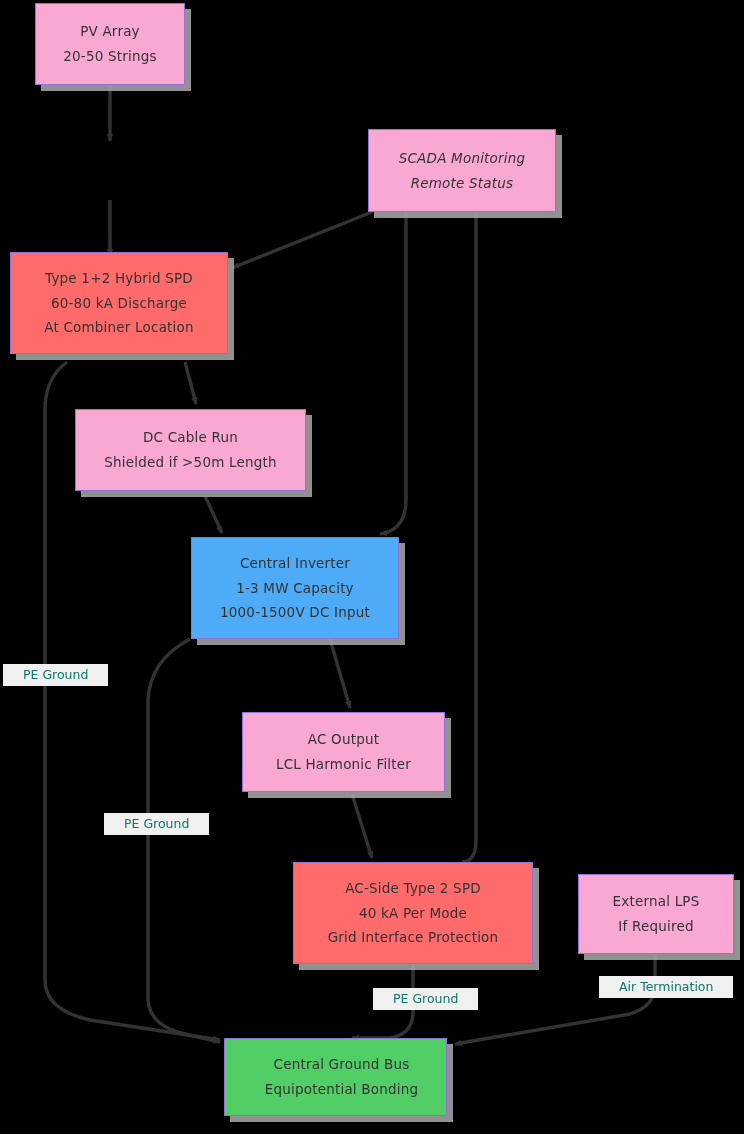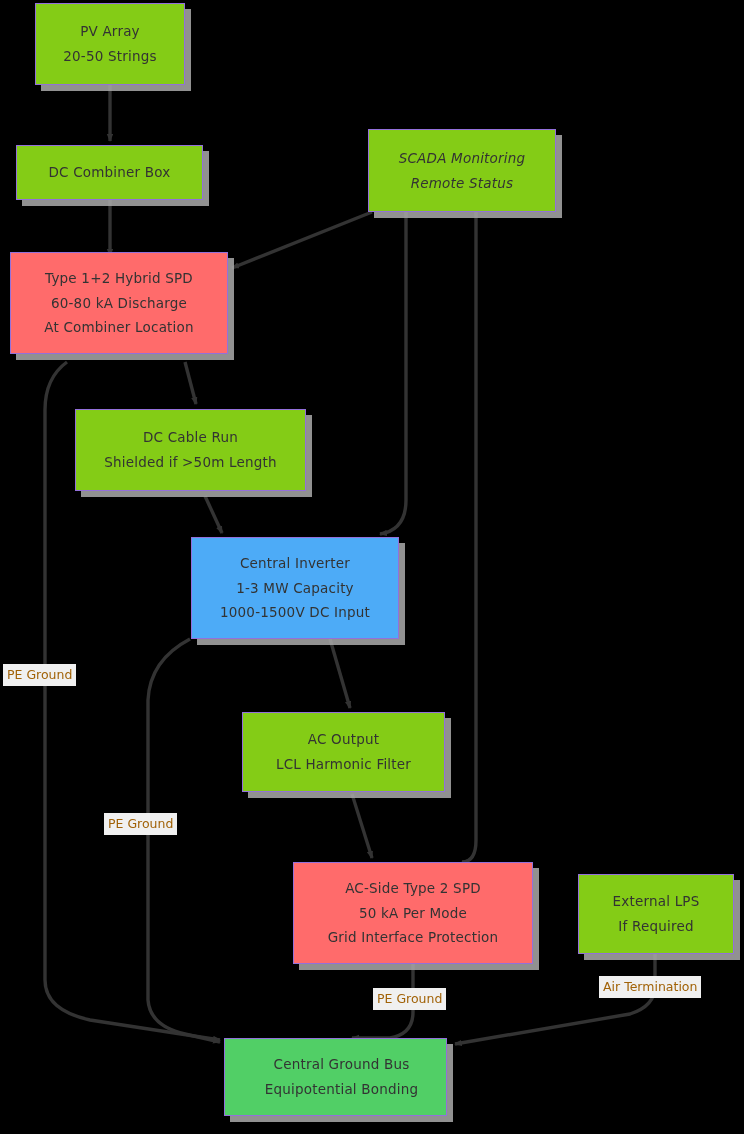--- a/index.html
+++ b/index.html
@@ -3,26 +3,26 @@
 <meta charset="utf-8">
 <style>
   html,body{margin:0;padding:0;background:#000;}
   #stage{position:relative;width:744px;height:1134px;background:#000;overflow:hidden;
          font-family:"DejaVu Sans","Liberation Sans",sans-serif;}
   svg.edges{position:absolute;left:0;top:0;width:744px;height:1134px;}
   .node{position:absolute;box-sizing:border-box;border:1.6px solid #9370DB;
         display:flex;flex-direction:column;align-items:center;justify-content:center;
         box-shadow:6px 6px 0 0 rgba(170,170,170,0.85);}
   .node .ln{font-size:13.5px;color:#333;line-height:1.85;white-space:nowrap;letter-spacing:.2px;}
-  .n-default{background:#84cc16;}
+  .n-default{background:#f9a8d4;}
   .n-red{background:#ff6b6b;}
   .n-blue{background:#4dabf7;}
   .n-green{background:#51cf66;}
-  .elabel{position:absolute;background:#f0f0f0;color:#a16207;font-size:12.5px;
-          padding:2px 4px;white-space:nowrap;line-height:1.4;}
+  .elabel{position:absolute;background:#f0f0f0;color:#0f766e;font-size:12.5px;
+          padding:2px 20px;white-space:nowrap;line-height:1.4;}
 </style>
 </head>
 <body>
 
 <div id="stage">
 
   <svg class="edges" viewBox="0 0 744 1134">
     <defs>
       <marker id="ah" markerWidth="9" markerHeight="9" refX="7" refY="3.2" orient="auto" markerUnits="userSpaceOnUse">
         <path d="M0,0 L8,3.2 L0,6.4 z" fill="#333"></path>
@@ -43,23 +43,20 @@
       <path d="M413,964 L413,1012 Q413,1034 390,1038 L352,1038"></path>
       <path d="M655,954 L655,986 Q655,1006 630,1014 L455,1044"></path>
     </g>
   </svg>
 
   <div class="node n-default" style="left:35px;top:3px;width:150px;height:82px;">
     <div class="ln">PV Array</div>
     <div class="ln">20-50 Strings</div>
   </div>
 
-  <div class="node n-default" style="left:16px;top:145px;width:187px;height:55px;">
-    <div class="ln">DC Combiner Box</div>
-  </div>
 
   <div class="node n-default" style="left:368px;top:129px;width:188px;height:83px;font-style:italic;">
     <div class="ln">SCADA Monitoring</div>
     <div class="ln">Remote Status</div>
   </div>
 
   <div class="node n-red" style="left:10px;top:252px;width:218px;height:102px;">
     <div class="ln">Type 1+2 Hybrid SPD</div>
     <div class="ln">60-80 kA Discharge</div>
     <div class="ln">At Combiner Location</div>
@@ -76,21 +73,21 @@
     <div class="ln">1000-1500V DC Input</div>
   </div>
 
   <div class="node n-default" style="left:242px;top:712px;width:203px;height:80px;">
     <div class="ln">AC Output</div>
     <div class="ln">LCL Harmonic Filter</div>
   </div>
 
   <div class="node n-red" style="left:293px;top:862px;width:240px;height:102px;">
     <div class="ln">AC-Side Type 2 SPD</div>
-    <div class="ln">50 kA Per Mode</div>
+    <div class="ln">40 kA Per Mode</div>
     <div class="ln">Grid Interface Protection</div>
   </div>
 
   <div class="node n-default" style="left:578px;top:874px;width:156px;height:80px;">
     <div class="ln">External LPS</div>
     <div class="ln">If Required</div>
   </div>
 
   <div class="node n-green" style="left:224px;top:1038px;width:223px;height:78px;padding-left:12px;">
     <div class="ln">Central Ground Bus</div>

